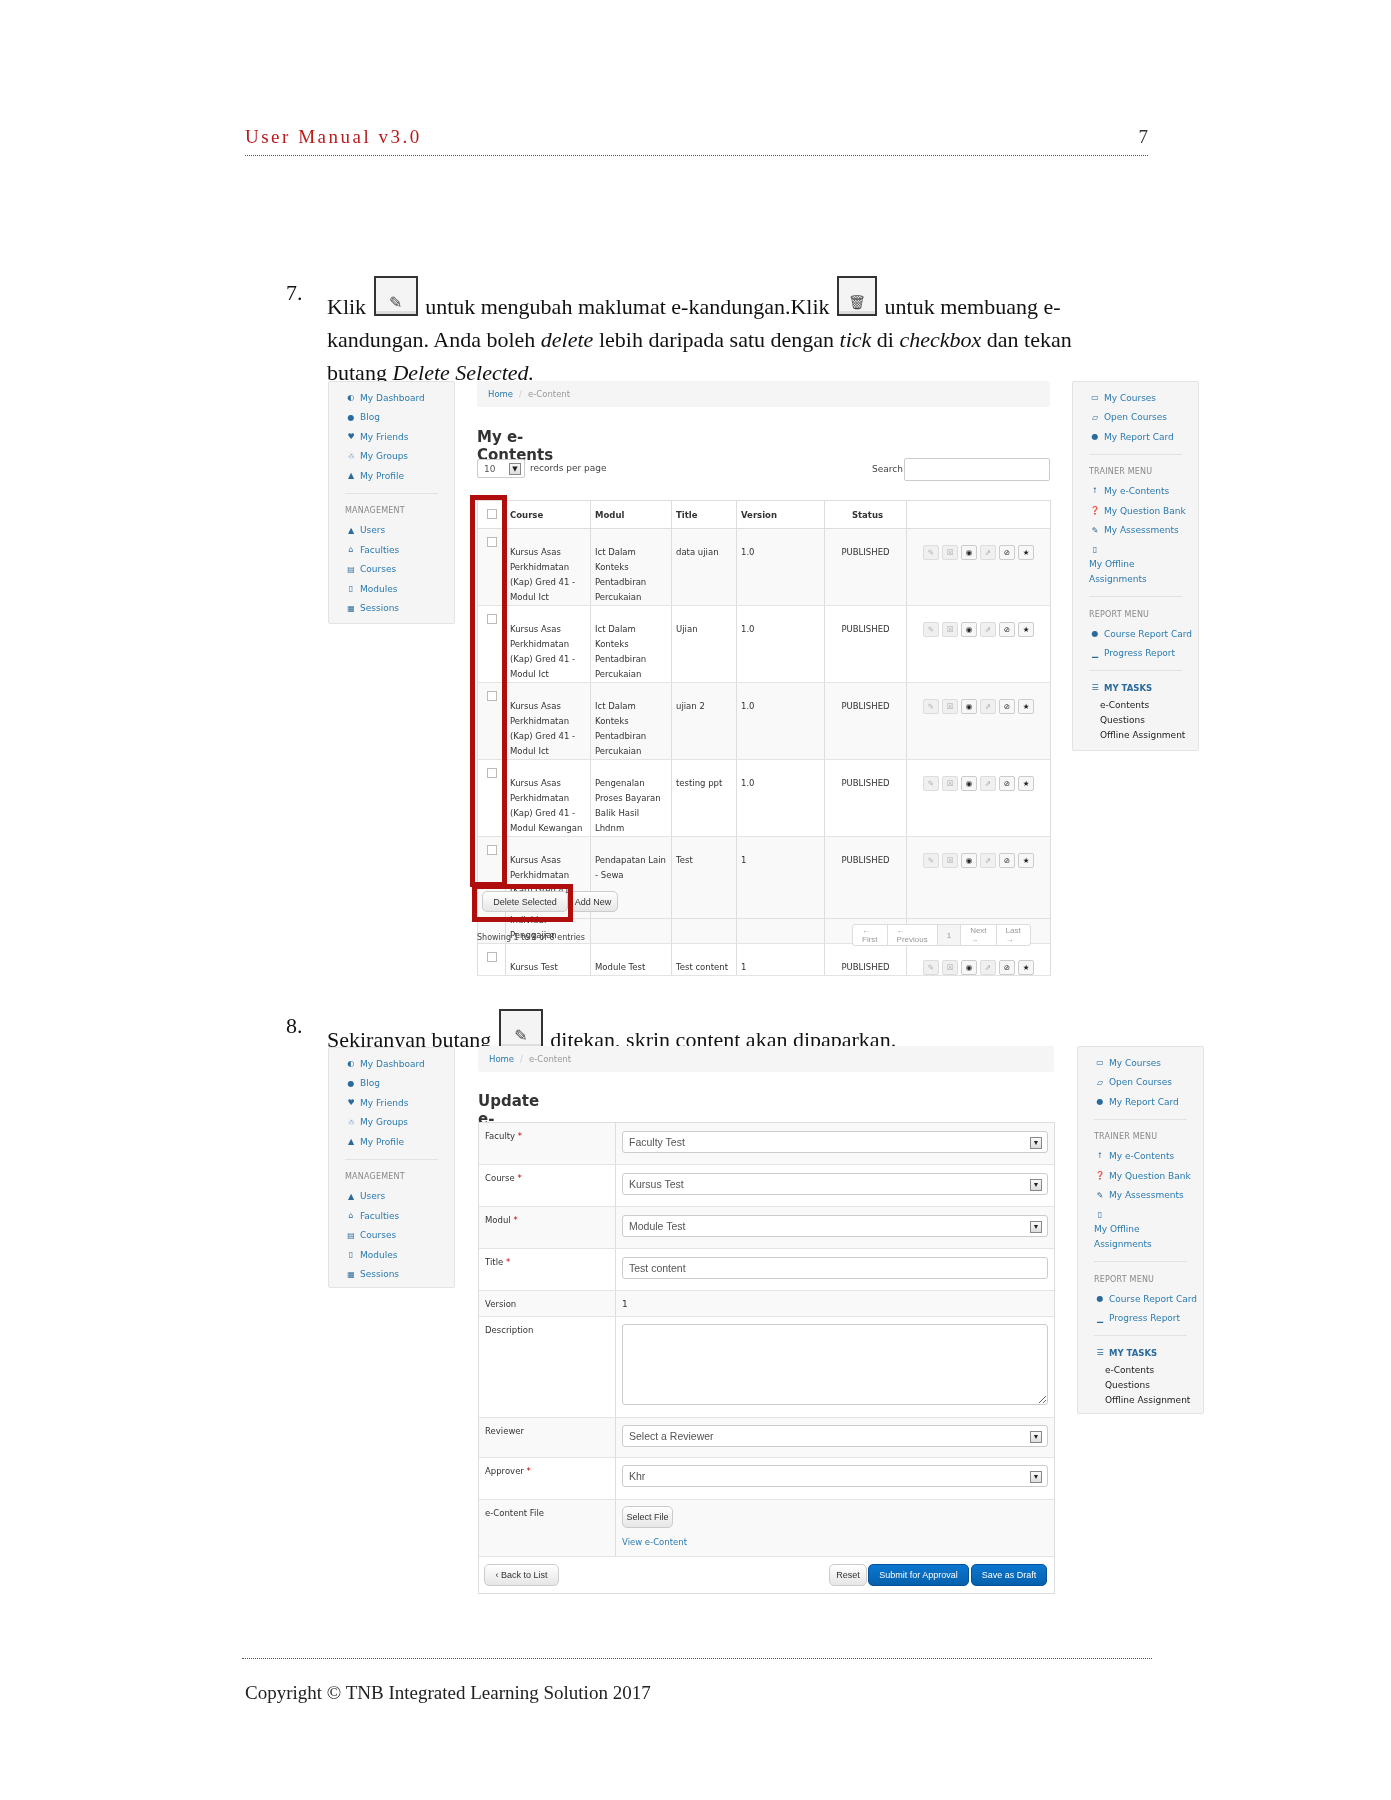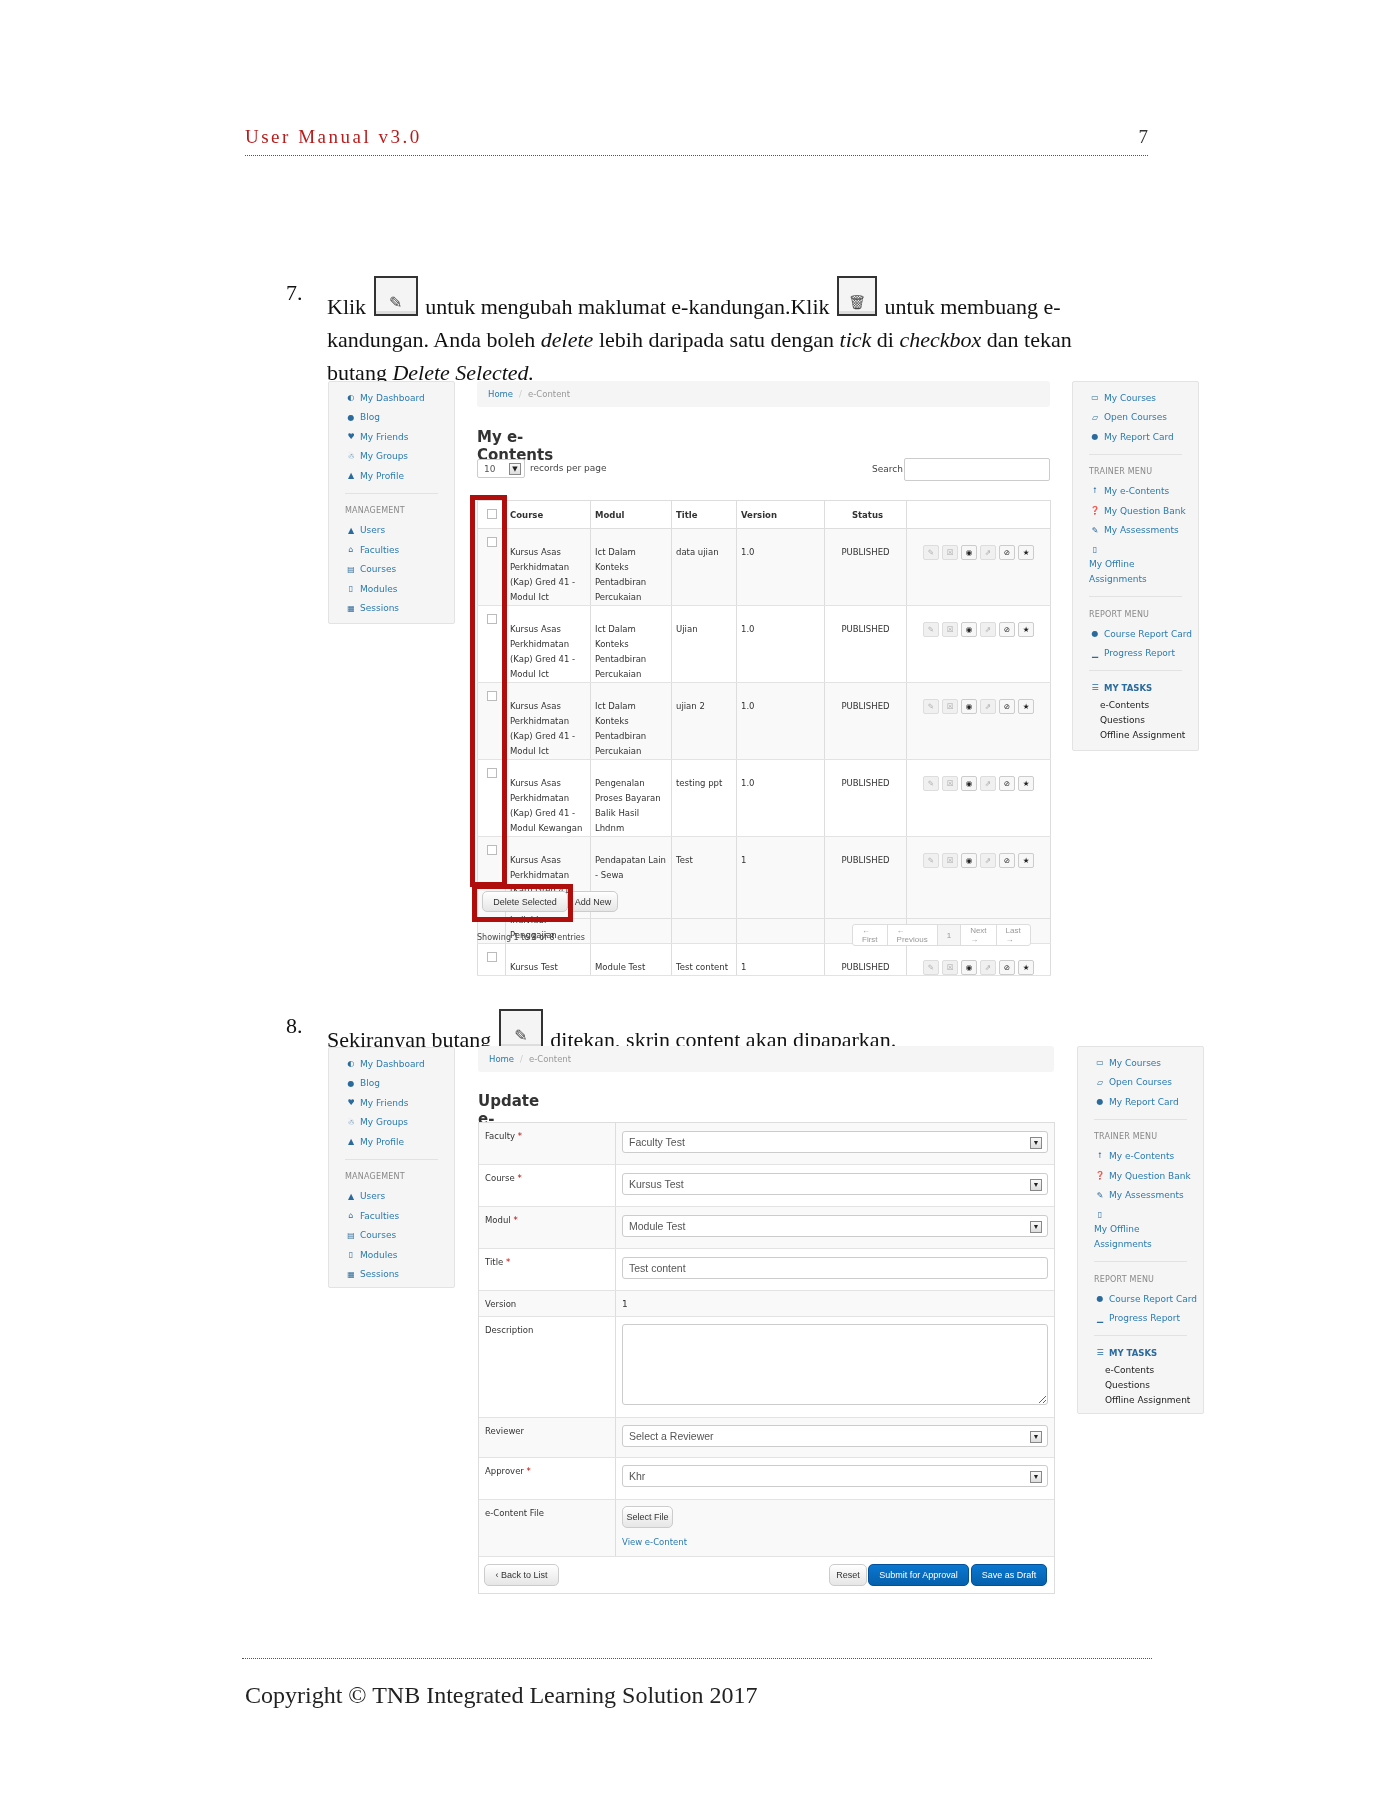--- a/index.html
+++ b/index.html
@@ -4,21 +4,21 @@
 <style>
   * { box-sizing: border-box; margin: 0; padding: 0; }
   html, body { width: 1391px; height: 1800px; background: #ffffff; overflow: hidden; }
   body { position: relative; font-family: "Liberation Serif", serif; color: #222; }
 
   .page-header { position: absolute; left: 245px; top: 124px; width: 903px; height: 32px; border-bottom: 1px dotted #555; }
   .page-header .title { position: absolute; left: 0; top: 2px; font-size: 19px; letter-spacing: 2.5px; color: #b91c1c; }
   .page-header .num { position: absolute; right: 0; top: 2px; font-size: 19px; color: #333; }
 
   .page-footer-line { position: absolute; left: 242px; top: 1658px; width: 910px; border-top: 1px dotted #555; }
-  .page-footer { position: absolute; left: 245px; top: 1682px; font-size: 24px; color: #222; }
+  .page-footer { position: absolute; left: 245px; top: 1682px; font-size: 19px; color: #222; }
 
   .step { position: absolute; font-size: 22px; line-height: 33px; color: #111; }
   .step .n { position: absolute; left: 0; top: 0; }
   .step .body { position: absolute; left: 41px; top: 0; width: 790px; }
   .step i { font-style: italic; }
   .inline-btn { display: inline-block; width: 44px; height: 40px; border: 2px solid #333; background: #f4f4f4; vertical-align: -2px; position: relative; margin: 0 2px; box-shadow: inset 0 -3px 0 #ddd; }
   .inline-btn::after { position: absolute; left: 0; right: 0; top: 8px; text-align: center; font-size: 16px; font-family: "DejaVu Sans", sans-serif; color: #444; }
   .inline-btn.edit::after { content: "\270E"; }
   .inline-btn.trash { width: 40px; }
   .inline-btn.trash::after { content: "\1F5D1"; font-size: 14px; }

